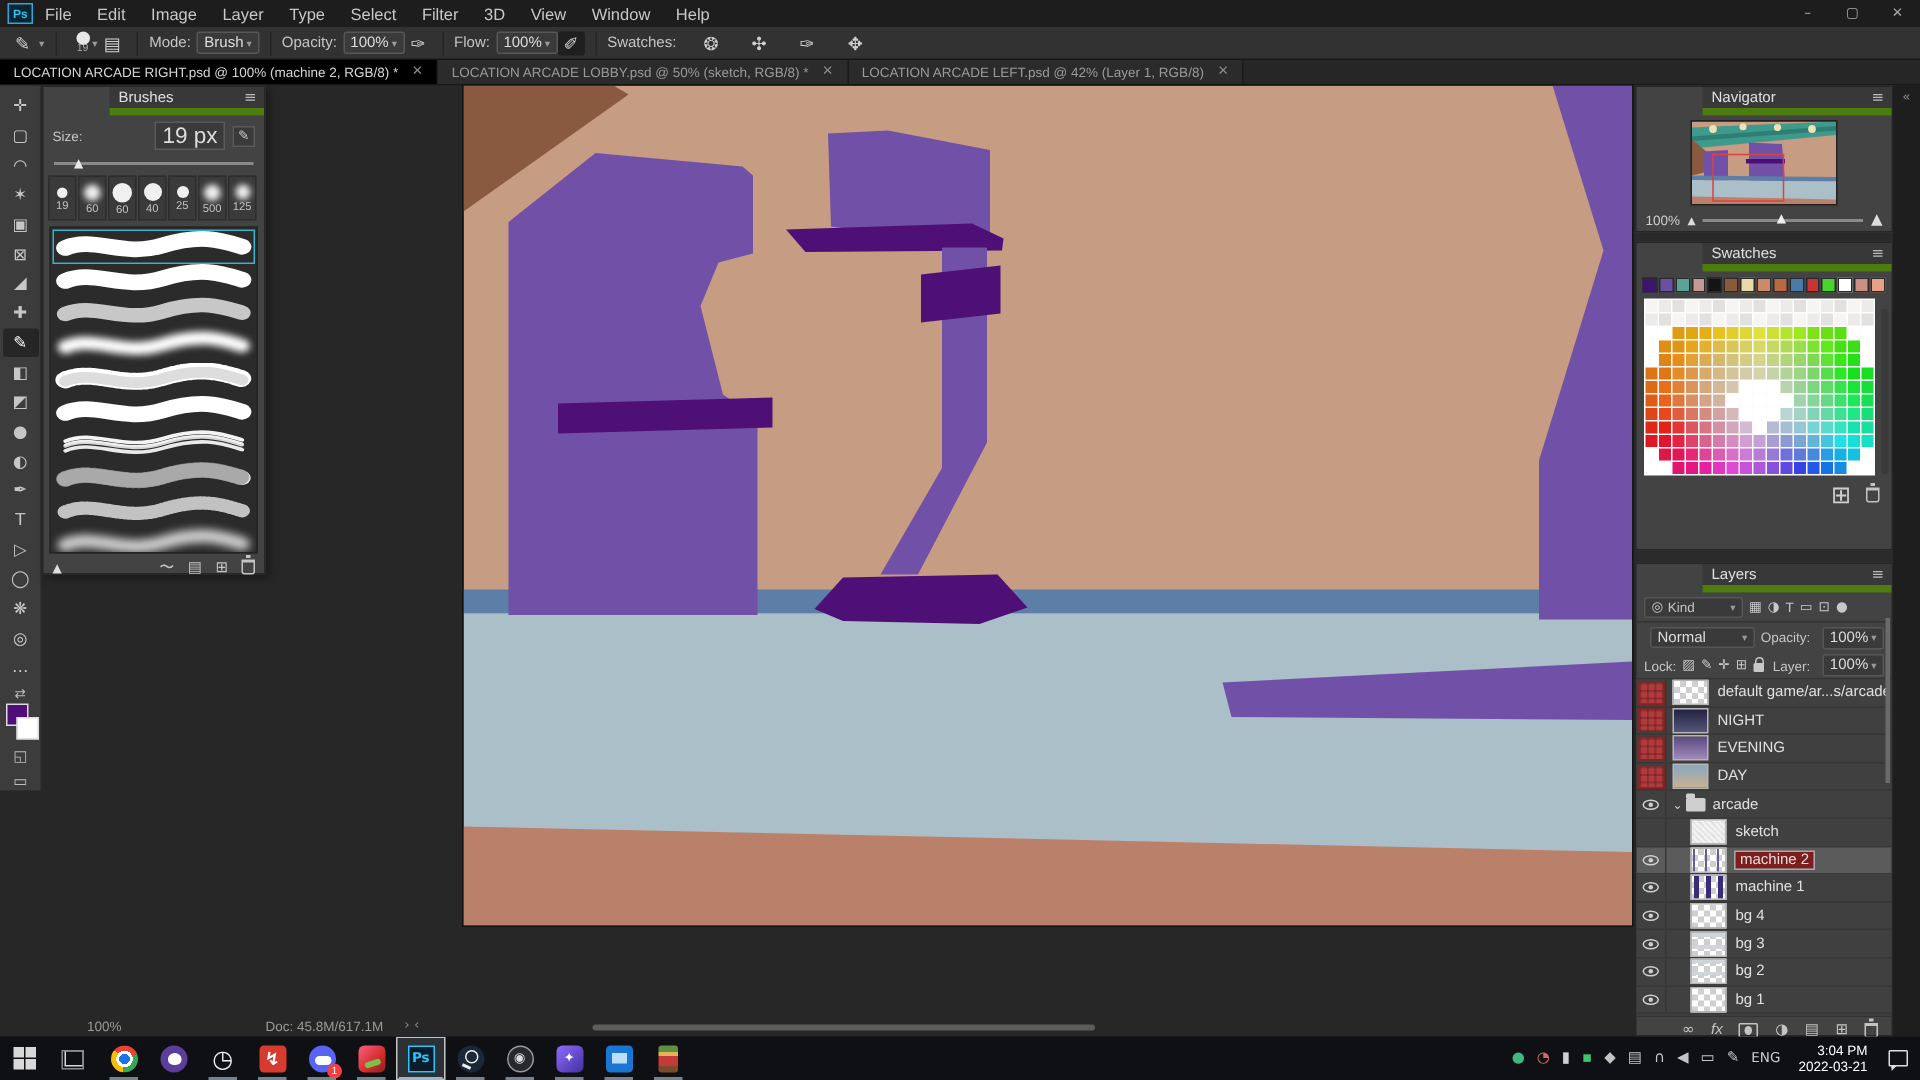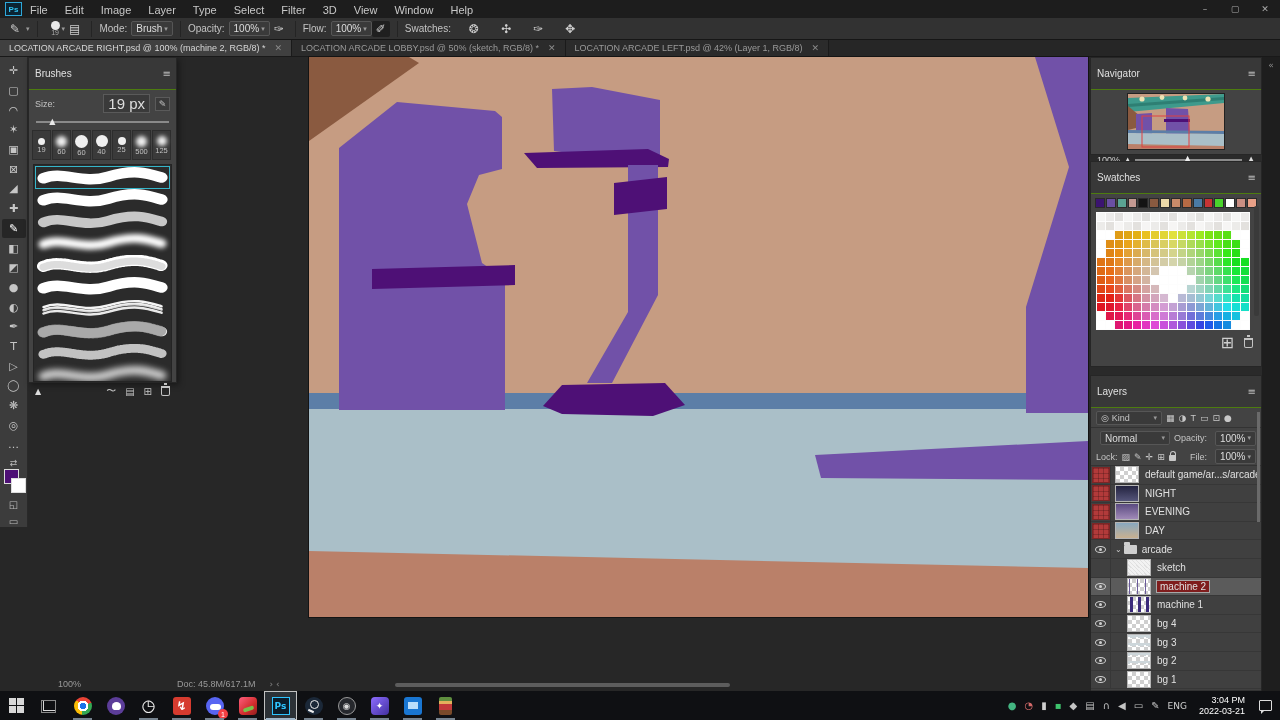--- a/index.html
+++ b/index.html
@@ -23,39 +23,39 @@
   .caret{font-size:7px;color:#9a9a9a;margin-left:2px;}
   .field{background:#3a3a3a;border:1px solid #565656;border-radius:2px;padding:1px 4px;margin-left:4px;display:flex;align-items:center;font-size:10px;color:#ddd;}
   .tip-preview{display:flex;flex-direction:column;align-items:center;line-height:6px;margin-left:6px;}
   .tip-preview .dotc{width:9px;height:9px;border-radius:50%;background:#e8e8e8;}
   .tip-preview .num{font-size:7px;color:#aaa;}
   #options-right{margin-left:14px;display:flex;gap:14px;}
 
   
   #tabbar{position:absolute;left:0;top:40px;width:1280px;height:17px;background:#262626;display:flex;border-bottom:1px solid #191919;}
   .tab{display:flex;align-items:center;padding:0 9px;font-size:9px;border-right:1px solid #1a1a1a;background:#2b2b2b;color:#9a9a9a;white-space:nowrap;}
-  .tab.active{background:#404040;color:#d6d6d6;text-align:center;}
+  .tab.active{background:#000000;color:#d6d6d6;text-align:center;}
   .tab .tab-close{margin-left:9px;color:#8a8a8a;font-size:9px;}
 
   
   #workarea{position:absolute;left:0;top:57px;width:1280px;height:634px;background:#272727;}
 
   
   #toolbar{position:absolute;left:0;top:0;width:28px;height:470px;background:#3c3c3c;border-right:1px solid #292929;display:flex;flex-direction:column;align-items:center;padding-top:4px;}
   .tool{width:24px;height:21px;display:flex;align-items:center;justify-content:center;font-size:11px;color:#c6c6c6;}
   .tool.active{background:#262626;border-radius:2px;color:#fff;}
   #swap-colors{font-size:9px;color:#bbb;margin-top:3px;}
   #color-chips{position:relative;width:24px;height:26px;margin-top:1px;}
   #fg-chip{position:absolute;left:2px;top:0;width:15px;height:15px;border:1px solid #ddd;}
   #bg-chip{position:absolute;left:9px;top:9px;width:15px;height:15px;border:1px solid #ddd;background:#fff;}
   .tb-small{font-size:10px;color:#bbb;margin-top:6px;}
 
   
   #brushes{position:absolute;left:28px;top:0;width:149px;height:326px;background:#434343;border:1px solid #262626;box-shadow:2px 2px 6px #0006;}
-  .panel-head{height:32px;background:#383838;display:flex;align-items:center;padding:0 6px;border-bottom:1px solid #4d7c0f;}
+  .panel-head{height:19px;background:#383838;display:flex;align-items:center;padding:0 6px;border-bottom:5px solid #4d7c0f;margin-left:44px;}
   .panel-title{font-size:10px;color:#e0e0e0;}
   .panel-menu{margin-left:auto;color:#bbb;font-size:10px;letter-spacing:-1px;}
   #brush-size-row{display:flex;align-items:center;padding:4px 6px 0 6px;font-size:9px;color:#c4c4c4;}
   #brush-size-val{margin-left:auto;background:#3a3a3a;border:1px solid #5a5a5a;padding:0 4px;font-size:15px;color:#ddd;min-width:40px;text-align:left;}
   #brush-pen-ic{margin-left:5px;width:15px;height:14px;border:1px solid #5a5a5a;display:flex;align-items:center;justify-content:center;font-size:9px;background:#3a3a3a;}
   #brush-slider{position:relative;height:12px;margin:3px 7px 0 7px;}
   #brush-slider .track{position:absolute;left:0;right:0;top:5px;height:2px;background:#8a8a8a;}
   #brush-slider .thumbt{position:absolute;left:10%;top:1px;font-size:8px;color:#e8e8e8;}
   #brush-presets{display:flex;padding:2px 3px;gap:1px;}
   .preset{width:19px;height:30px;background:#3a3a3a;border:1px solid #2d2d2d;display:flex;flex-direction:column;align-items:center;justify-content:center;gap:2px;}
@@ -714,21 +714,21 @@
               <span class="caret">▾</span>
             </span>
         </div>
         <div class="lrow-ctl" id="layers-lock">
           <span>Lock:</span>
           <span class="mini-ic glyph">▨</span>
           <span class="mini-ic glyph">✎</span>
           <span class="mini-ic glyph">✛</span>
           <span class="mini-ic glyph">⊞</span>
           <span class="minilock"></span>
-          <span style="margin-left:auto">File:</span>
+          <span style="margin-left:auto">Layer:</span>
           <span class="field">
               <span>100%</span>
               <span class="caret">▾</span>
             </span>
         </div>
         <div id="layer-rows">
             <div class="lrow">
               <span class="eyecell">
                 <span class="redtag"></span>
               </span>

